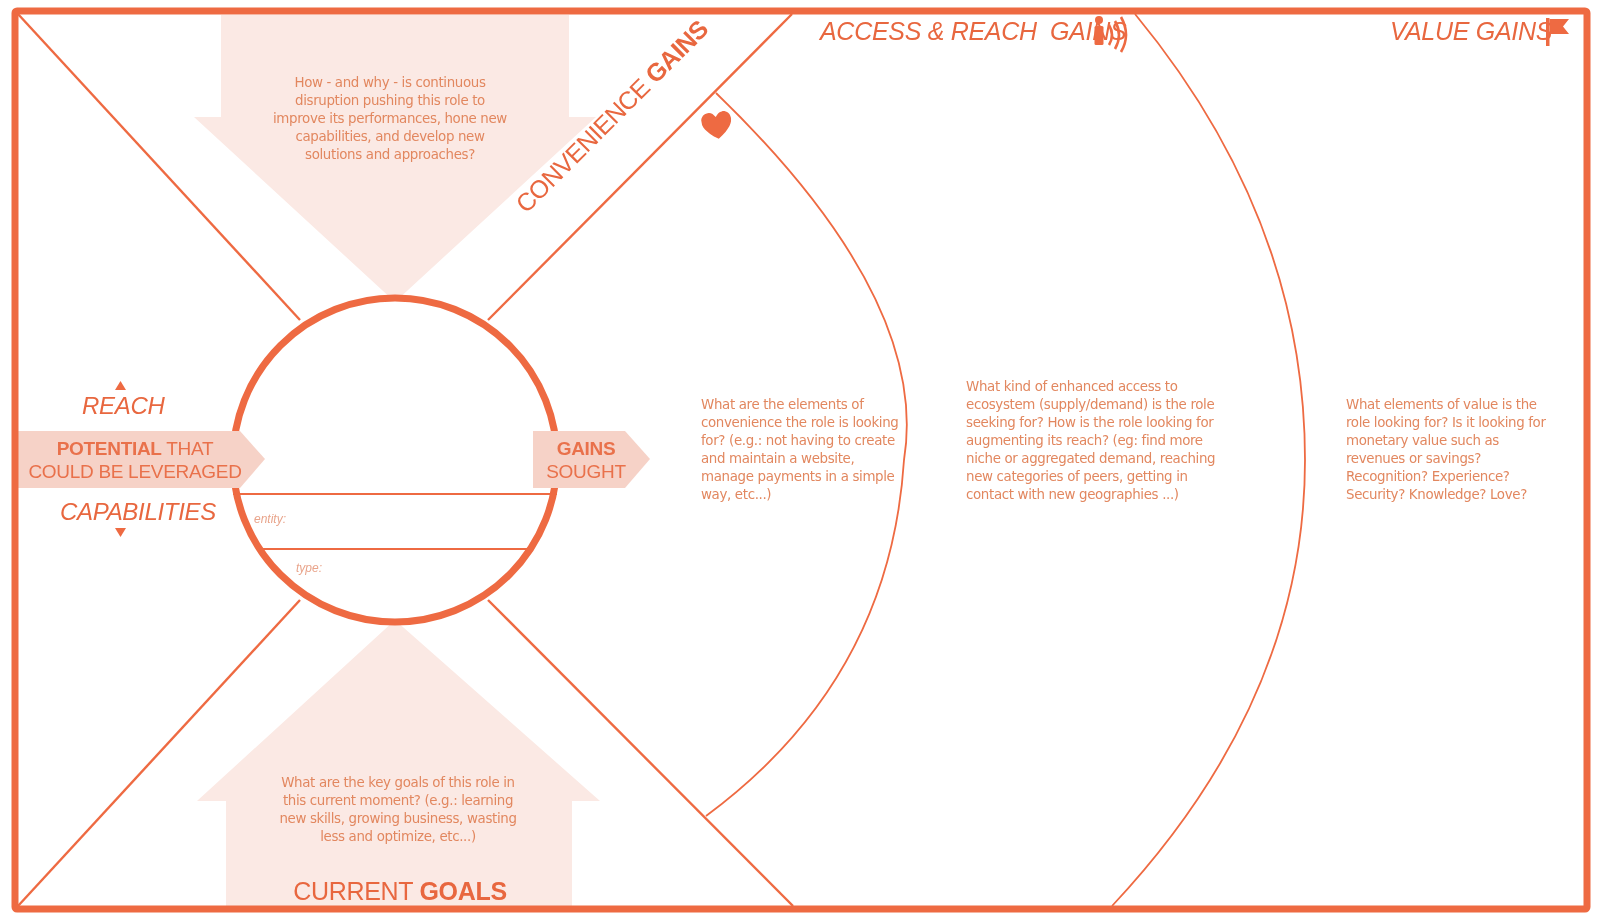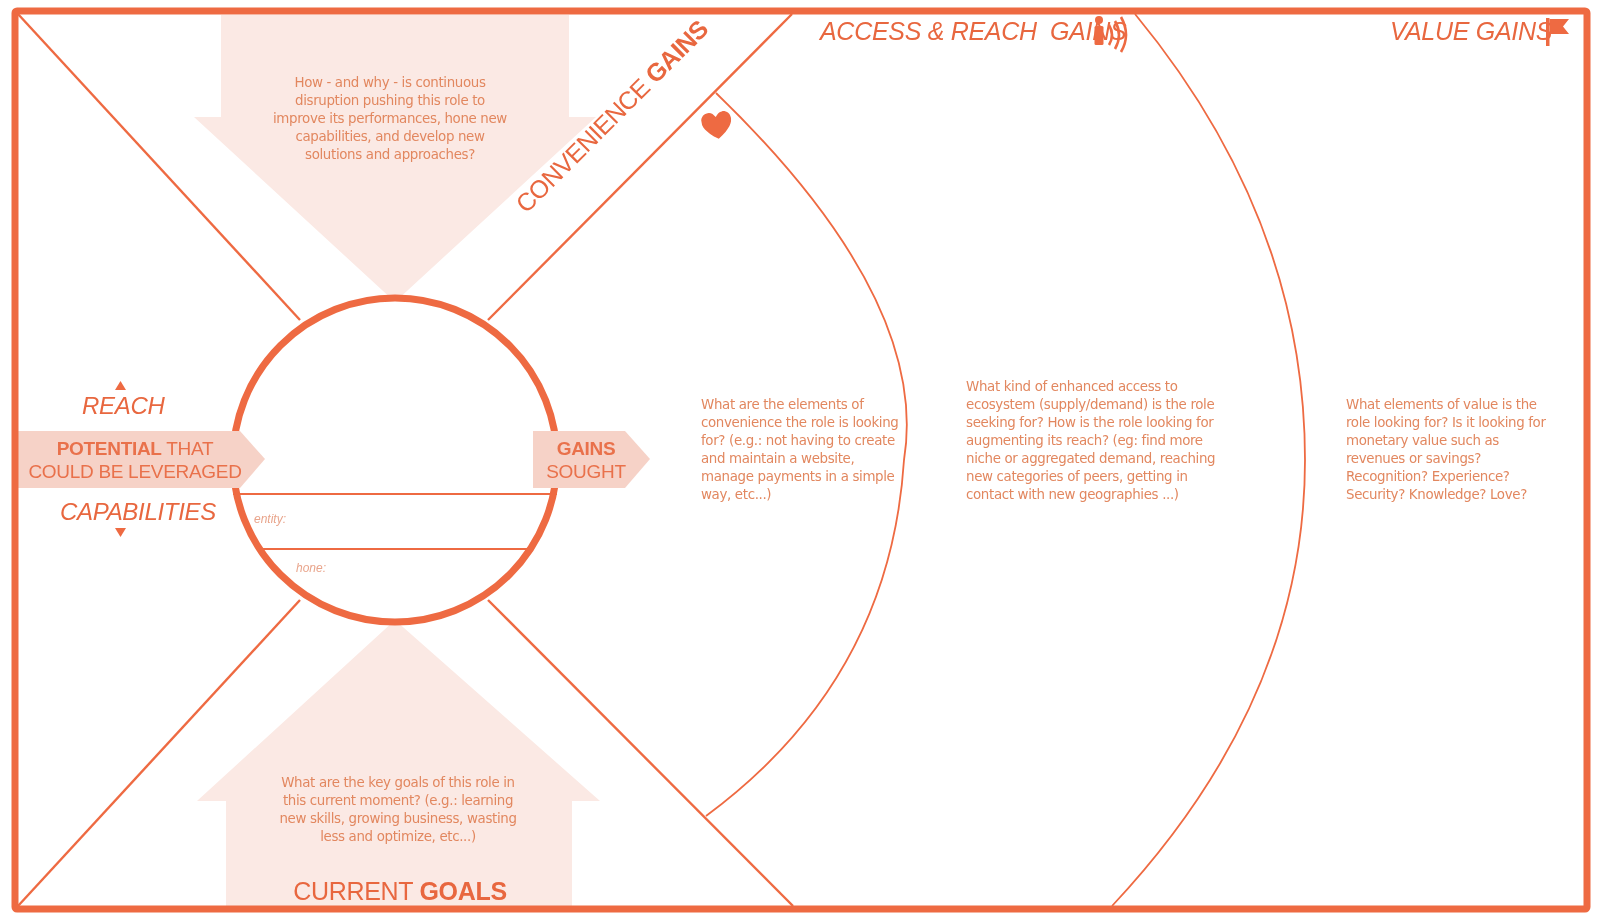--- a/index.html
+++ b/index.html
@@ -74,21 +74,21 @@
 
 <div class="abs hdr hdr-italic" style="left:82px; top:392px; font-size:24px;">REACH</div>
 <div class="abs hdr center" style="left:18px; top:437px; width:234px; font-size:19px; line-height:23px; color:#e9714b;">
   <div><span class="bold">POTENTIAL</span><span> THAT</span></div>
   <div>COULD BE LEVERAGED</div>
 </div>
 <div class="abs hdr hdr-italic" style="left:48px; top:498px; font-size:24px;margin-left:12px;">CAPABILITIES</div>
 
 <div class="abs field-label" style="left:254px; top:512px;">entity:</div>
 <div class="abs" style="left:296px; top:504px; width:250px; height:36px;"></div>
-<div class="abs field-label" style="left:296px; top:561px;">hone:</div>
+<div class="abs field-label" style="left:296px; top:561px;">type:</div>
 <div class="abs" style="left:330px; top:553px; width:200px; height:36px;"></div>
 
 <div class="abs hdr center" style="left:536px; top:437px; width:100px; font-size:19px; line-height:23px; color:#e9714b;">
   <div class="bold">GAINS</div>
   <div>SOUGHT</div>
 </div>
 
 <div class="abs body-text" style="left:664px; top:396px; width:200px;margin-left:37px;">What are the elements of convenience the role is looking for? (e.g.: not having to create and maintain a website, manage payments in a simple way, etc...)</div>
 <div class="abs body-text" style="left:966px; top:378px; width:262px;">What kind of enhanced access to ecosystem (supply/demand) is the role seeking for? How is the role looking for augmenting its reach? (eg: find more niche or aggregated demand, reaching new categories of peers, getting in contact with new geographies ...)</div>
 <div class="abs body-text" style="left:1346px; top:396px; width:210px;">What elements of value is the role looking for? Is it looking for monetary value such as revenues or savings? Recognition? Experience? Security? Knowledge? Love?</div>

